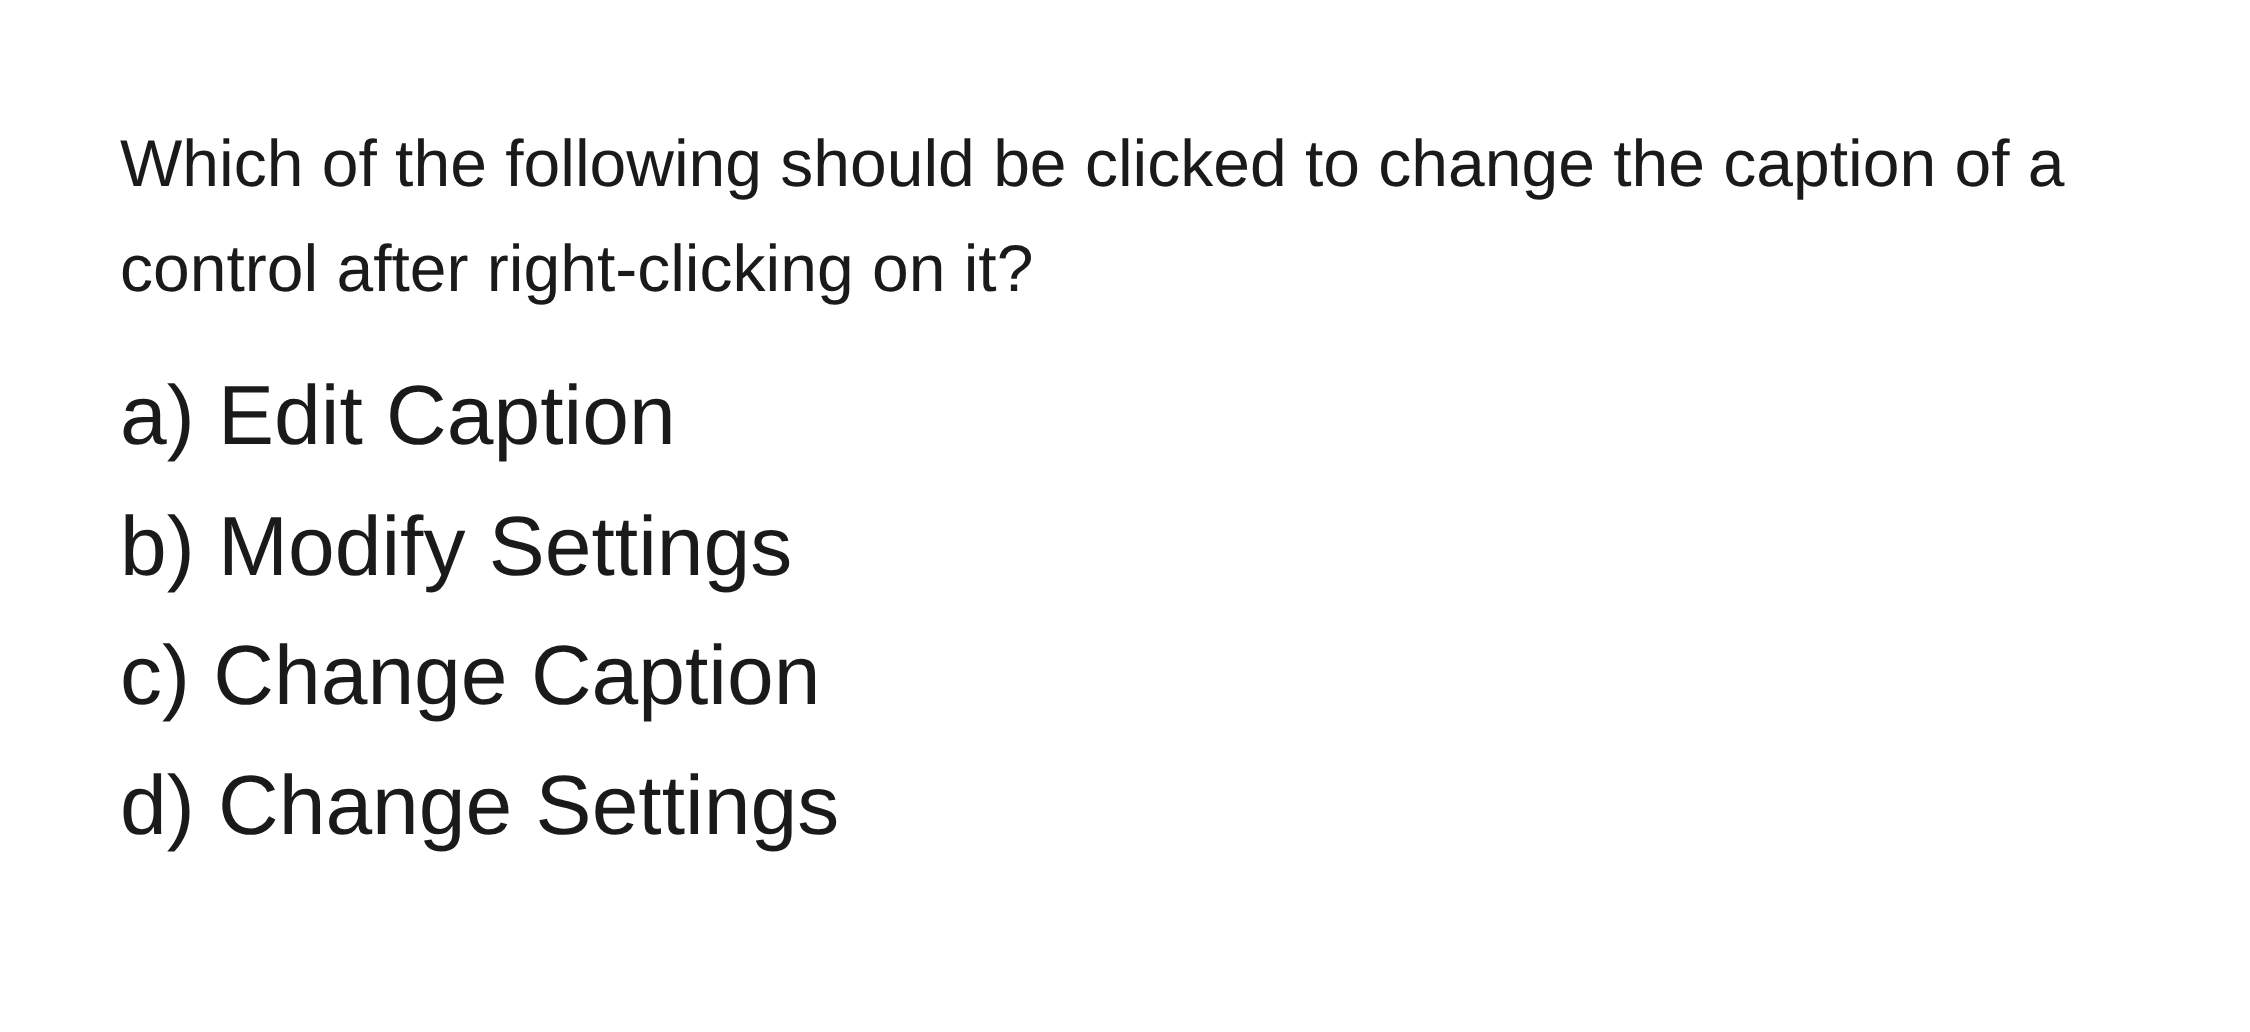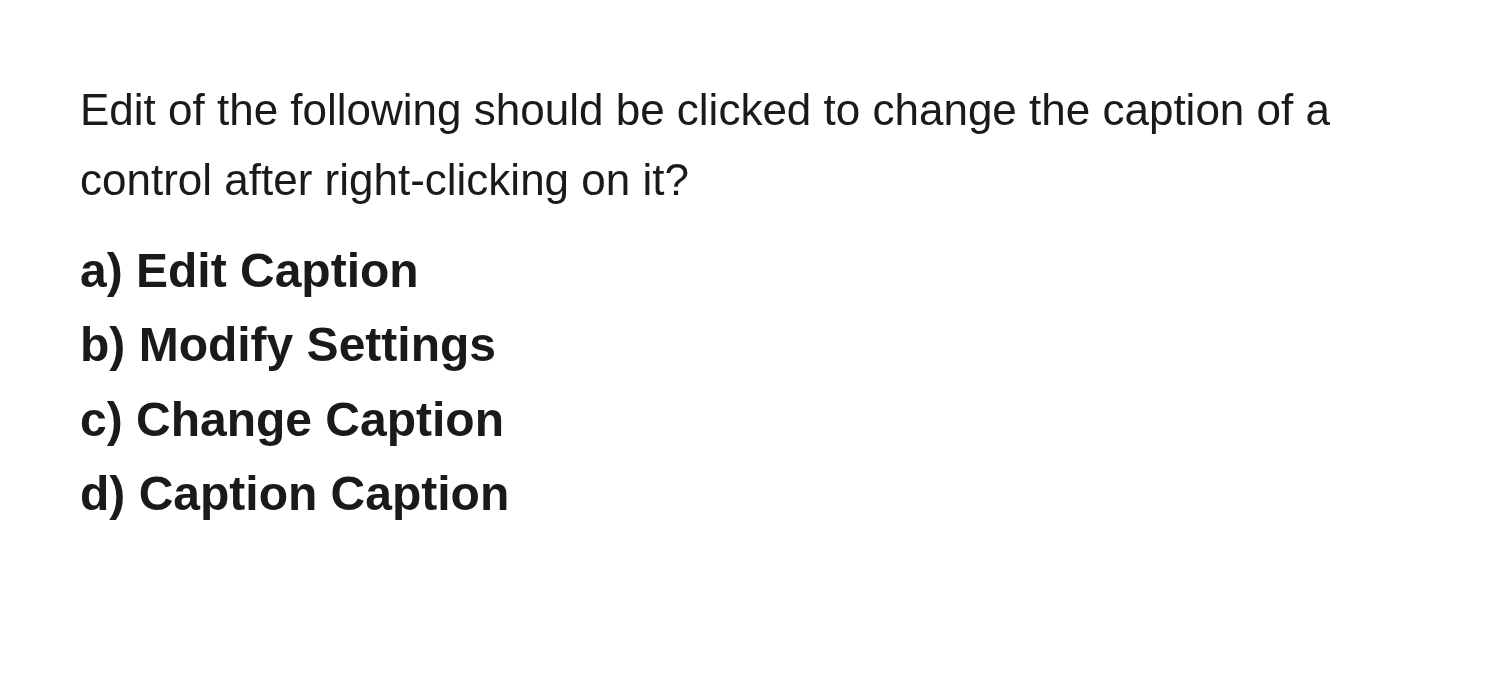--- a/index.html
+++ b/index.html
@@ -15,25 +15,25 @@
       color: #1a1a1a;
       padding: 75px 80px;
     }
     .question-text {
       font-size: 44px;
       line-height: 1.6;
       font-weight: 400;
       margin-bottom: 18px;
     }
     .option {
-      font-size: 48px;
+      font-size: 56px;
       line-height: 1.55;
-      font-weight: 700;
+      font-weight: 400;
     }
   </style>
 </head>
 <body>
 
-<div class="question-text">Edit of the following should be clicked to change the caption of a control after right-clicking on it?</div>
+<div class="question-text">Which of the following should be clicked to change the caption of a control after right-clicking on it?</div>
 <div class="option">a) Edit Caption</div>
 <div class="option">b) Modify Settings</div>
 <div class="option">c) Change Caption</div>
-<div class="option">d) Caption Caption</div>
+<div class="option">d) Change Settings</div>
 
 </body></html>

